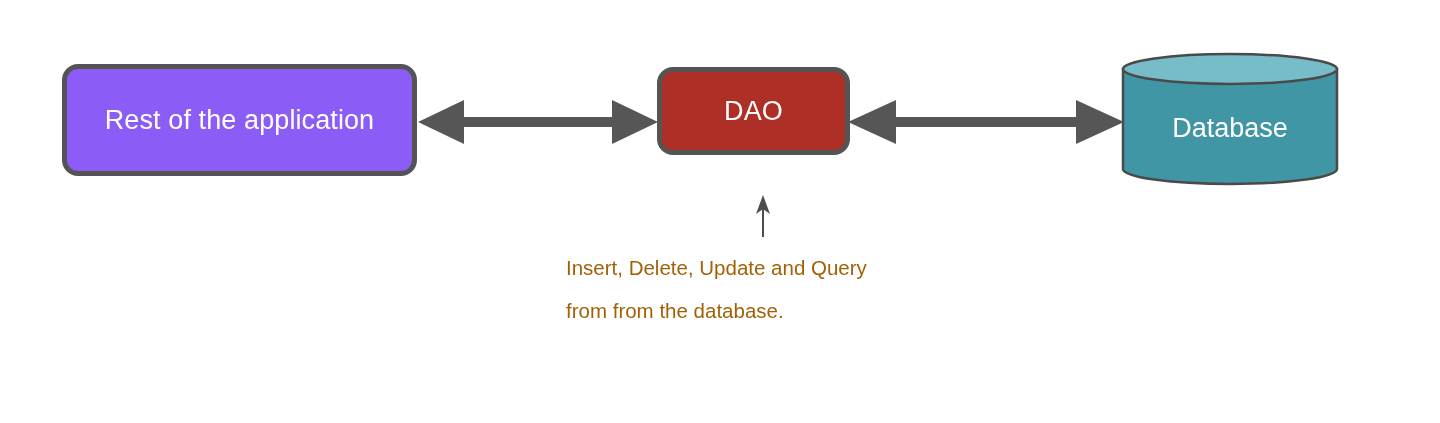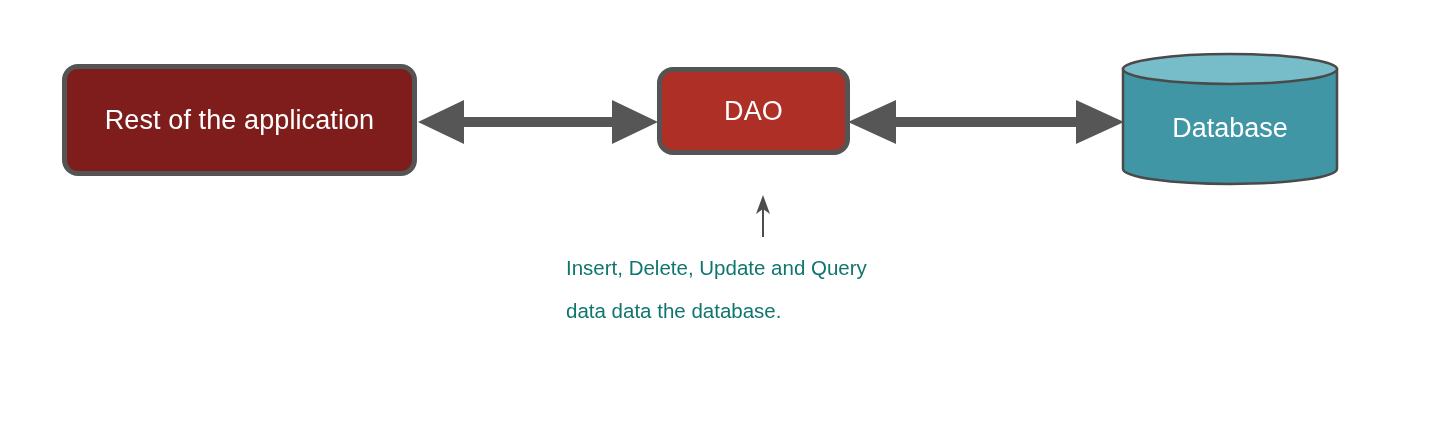--- a/index.html
+++ b/index.html
@@ -116,36 +116,36 @@
     width: 36px;
     height: 46px;
   }
 
   
   #caption {
     position: absolute;
     left: 566px;
     top: 246px;
     width: 420px;
-    color: #0f766e;
+    color: #a16207;
     font-size: 20.5px;
     line-height: 43px;
     white-space: nowrap;
     user-select: none;
   }
   #caption .caption-line {
     display: block;
   }
 </style>
 </head>
 <body>
 
 <div id="canvas">
 
-  <div id="box-app" class="node-box" style="background:#7f1d1d;">
+  <div id="box-app" class="node-box" style="background:#8b5cf6;">
     <span class="node-label">Rest of the application</span>
   </div>
 
   <div id="box-dao" class="node-box" style="background:#ae2f26;">
     <span class="node-label">DAO</span>
   </div>
 
   <div id="db-cylinder">
     <svg viewBox="0 0 216 130" xmlns="http://www.w3.org/2000/svg">
 
@@ -164,16 +164,16 @@
     <path d="M0,26 L48,4 L48,21 L228,21 L228,4 L276,26 L228,48 L228,31 L48,31 L48,48 Z" fill="#565656"></path>
   </svg>
 
   <svg id="arrow-caption" class="arrow-svg" viewBox="0 0 36 46" xmlns="http://www.w3.org/2000/svg">
     <line x1="18" y1="45" x2="18" y2="12" stroke="#4d4d4d" stroke-width="2"></line>
     <path d="M18,3 L25,22 L18,17 L11,22 Z" fill="#4d4d4d"></path>
   </svg>
 
   <div id="caption">
     <span class="caption-line">Insert, Delete, Update and Query</span>
-    <span class="caption-line">data data the database.</span>
+    <span class="caption-line">from from the database.</span>
   </div>
 
 </div>
 
 </body></html>

